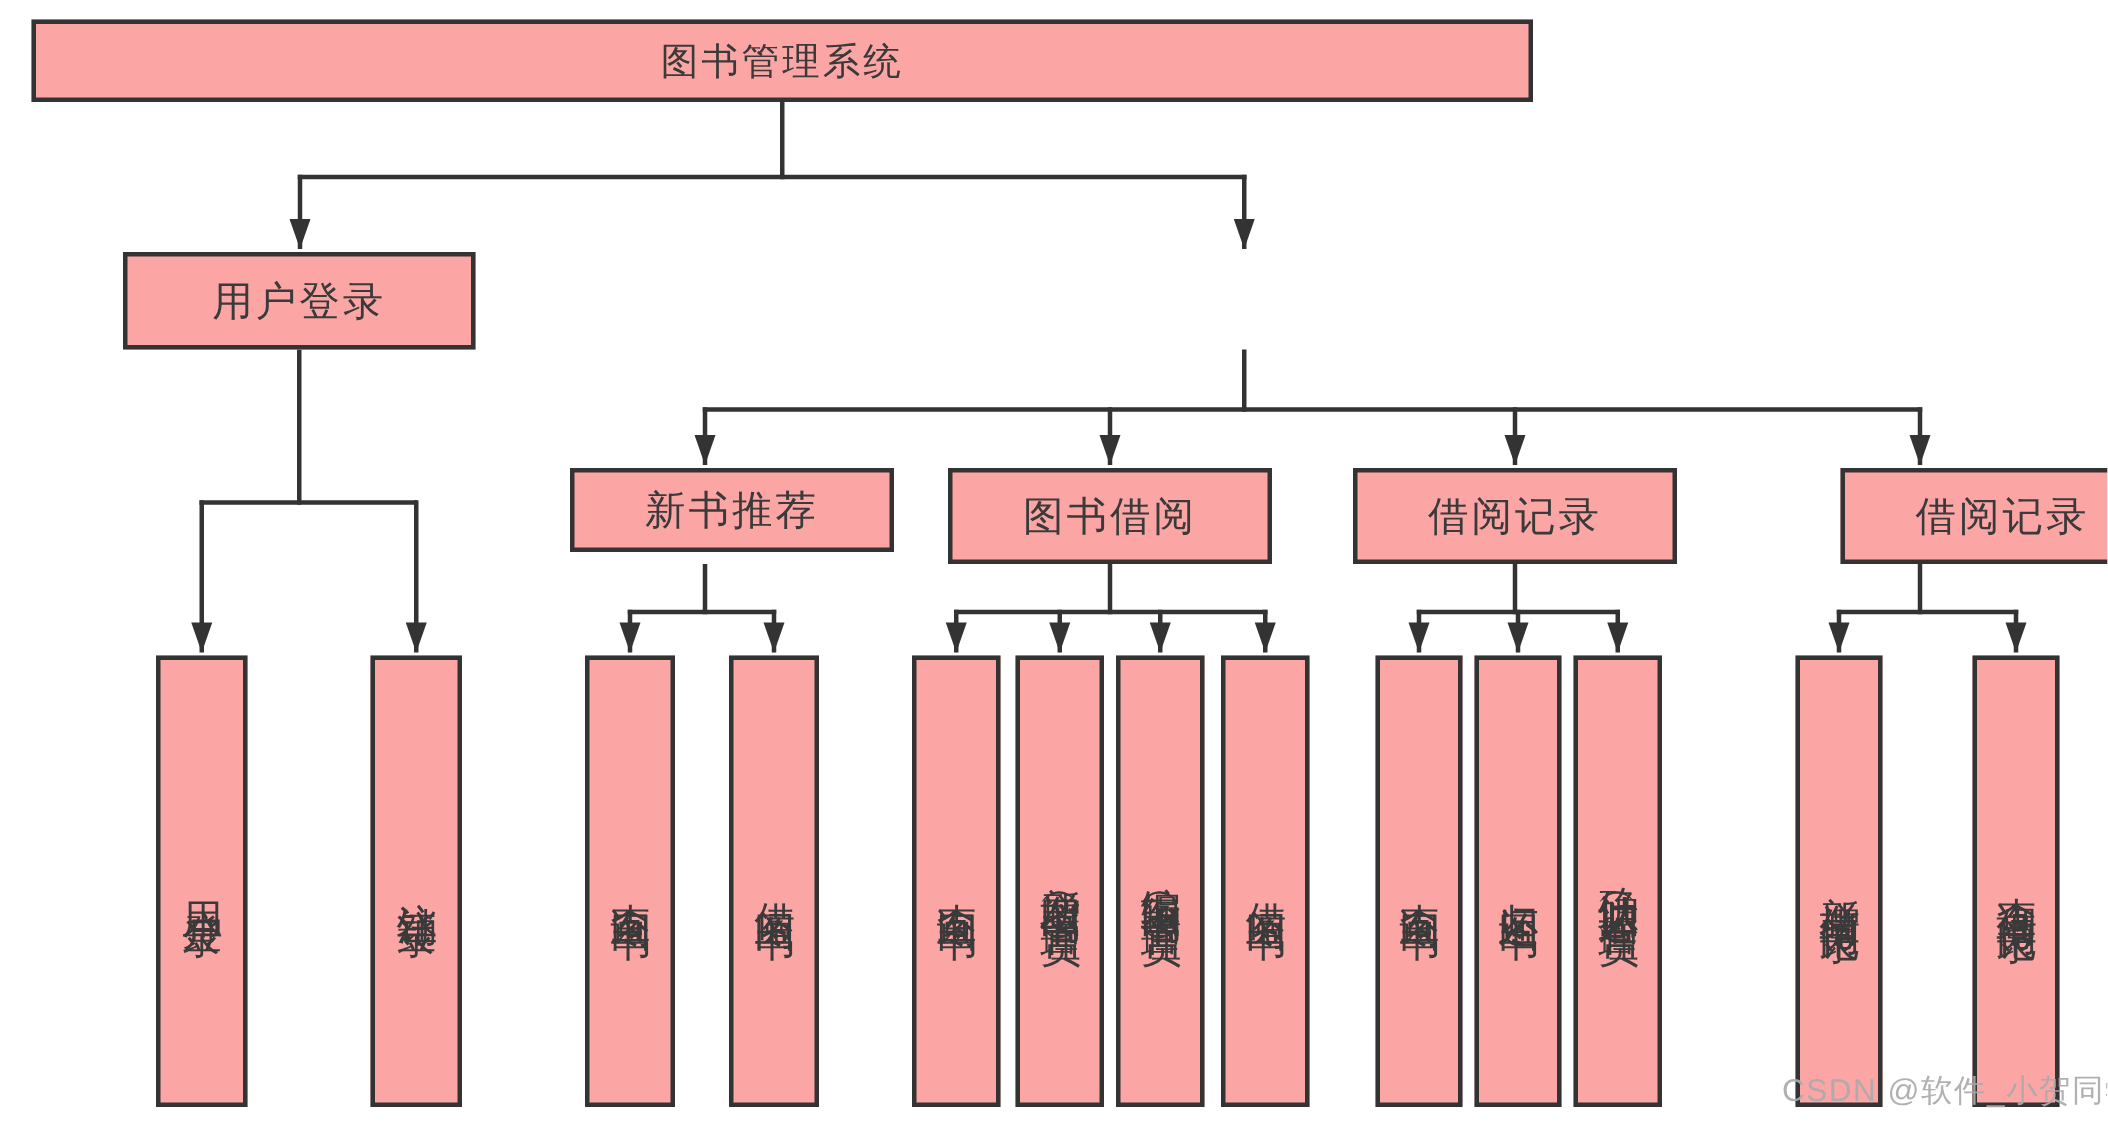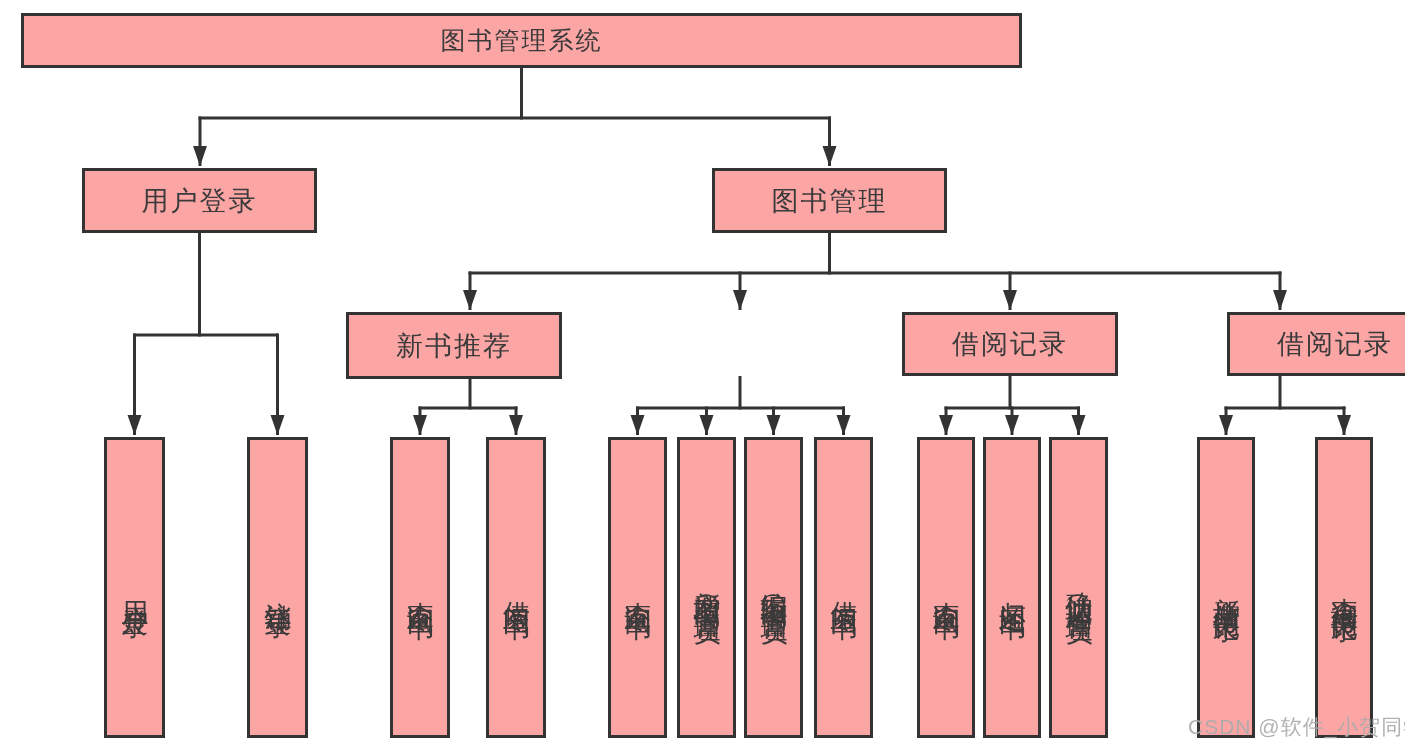--- a/index.html
+++ b/index.html
@@ -111,26 +111,26 @@
     <line x1="1344" y1="406.5" x2="1344" y2="435" marker-end="url(#arrow)"></line>
   </svg>
 
   <div class="box root" style="left:21px;top:13px;width:1001px;height:55px">
     <span class="hlabel">图书管理系统</span>
   </div>
 
   <div class="box" style="left:82px;top:168px;width:235px;height:65px">
     <span class="hlabel">用户登录</span>
   </div>
-  <div class="box" style="left:712px;top:168px;width:235px;height:65px">
-    <span class="hlabel">图书管理</span>
+
+  <div class="box" style="left:380px;top:312px;width:216px;height:56px">
+    <span class="hlabel">新书推荐</span>
   </div>
-
-  <div class="box" style="left:346px;top:312px;width:216px;height:67px">
-    <span class="hlabel">新书推荐</span>
+  <div class="box" style="left:632px;top:312px;width:216px;height:64px">
+    <span class="hlabel">图书借阅</span>
   </div>
   <div class="box" style="left:902px;top:312px;width:216px;height:64px">
     <span class="hlabel">借阅记录</span>
   </div>
   <div class="box" style="left:1227px;top:312px;width:216px;height:64px">
     <span class="hlabel">借阅记录</span>
   </div>
 
   <div class="box leaf" style="left:104px;top:437px;width:61px;height:301px">
     <span class="vlabel">用户登录</span>

